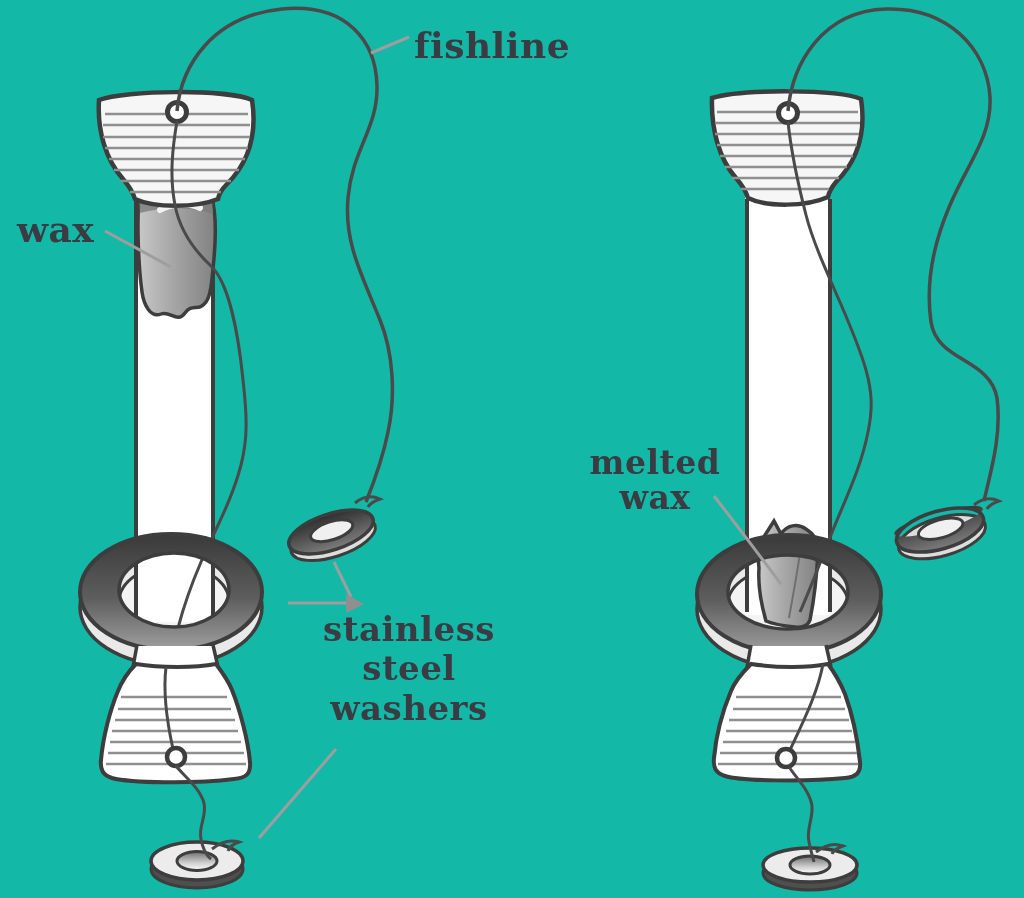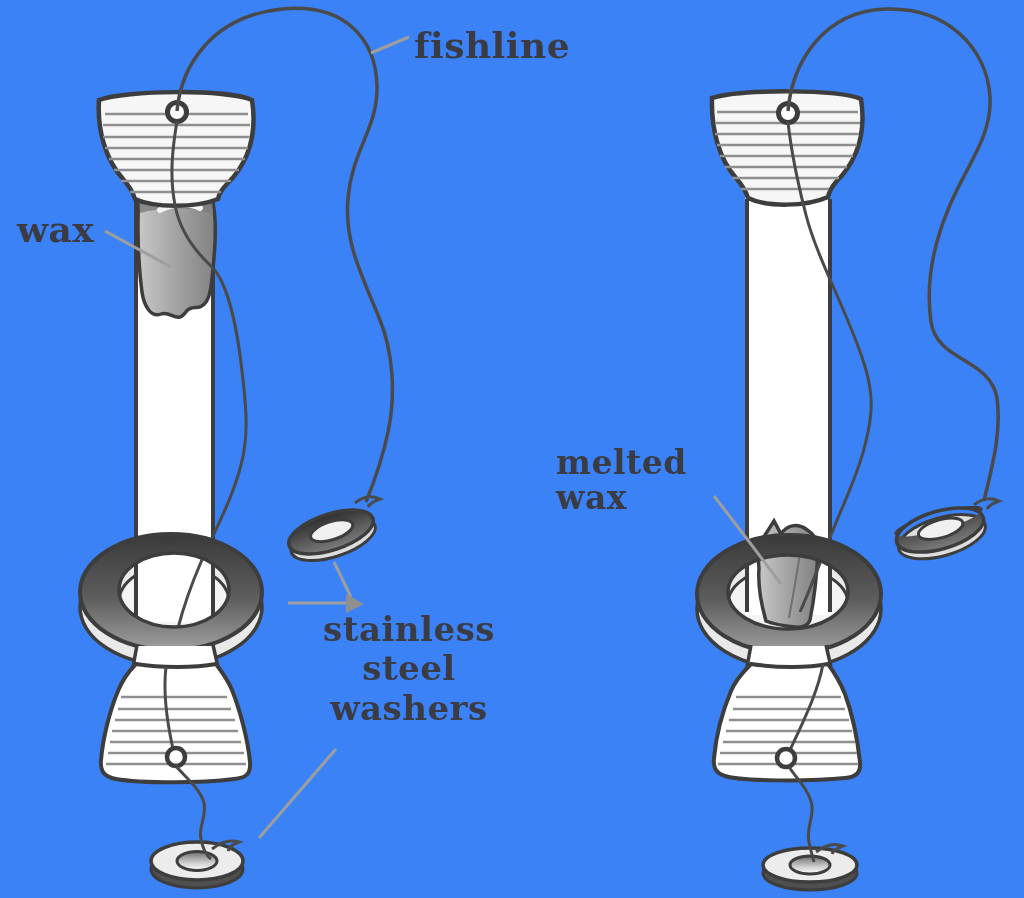--- a/index.html
+++ b/index.html
@@ -1,27 +1,27 @@
 <!DOCTYPE html>
 <html><head>
 <meta charset="utf-8">
 <style>
   html,body{margin:0;padding:0;background:#ffffff;}
   .canvas{
-    position:relative;width:1024px;height:898px;background:#3b82f6;
+    position:relative;width:1024px;height:898px;background:#14b8a6;
     overflow:hidden;font-family:"DejaVu Serif","Liberation Serif",serif;
   }
   .canvas svg{position:absolute;left:0;top:0;}
   .lbl{
     position:absolute;font-weight:bold;color:#3b3b43;
     white-space:pre-line;letter-spacing:0.5px;
   }
   .lbl-fishline{left:414px;top:24px;font-size:36px;}
   .lbl-wax{left:17px;top:208px;font-size:36px;}
-  .lbl-melted{left:556px;top:446px;width:140px;font-size:33px;line-height:1.05;}
+  .lbl-melted{left:585px;top:446px;width:140px;font-size:33px;line-height:1.05;text-align:center;}
   .lbl-stainless{left:319px;top:610px;width:180px;font-size:34px;line-height:1.16;text-align:center;}
 </style>
 </head>
 <body>
 
 <div class="canvas">
 <svg width="1024" height="898" viewBox="0 0 1024 898">
   <defs>
     <linearGradient id="ringGrad" x1="0" y1="0" x2="0" y2="1">
       <stop offset="0%" stop-color="#3a3a3a"></stop>

